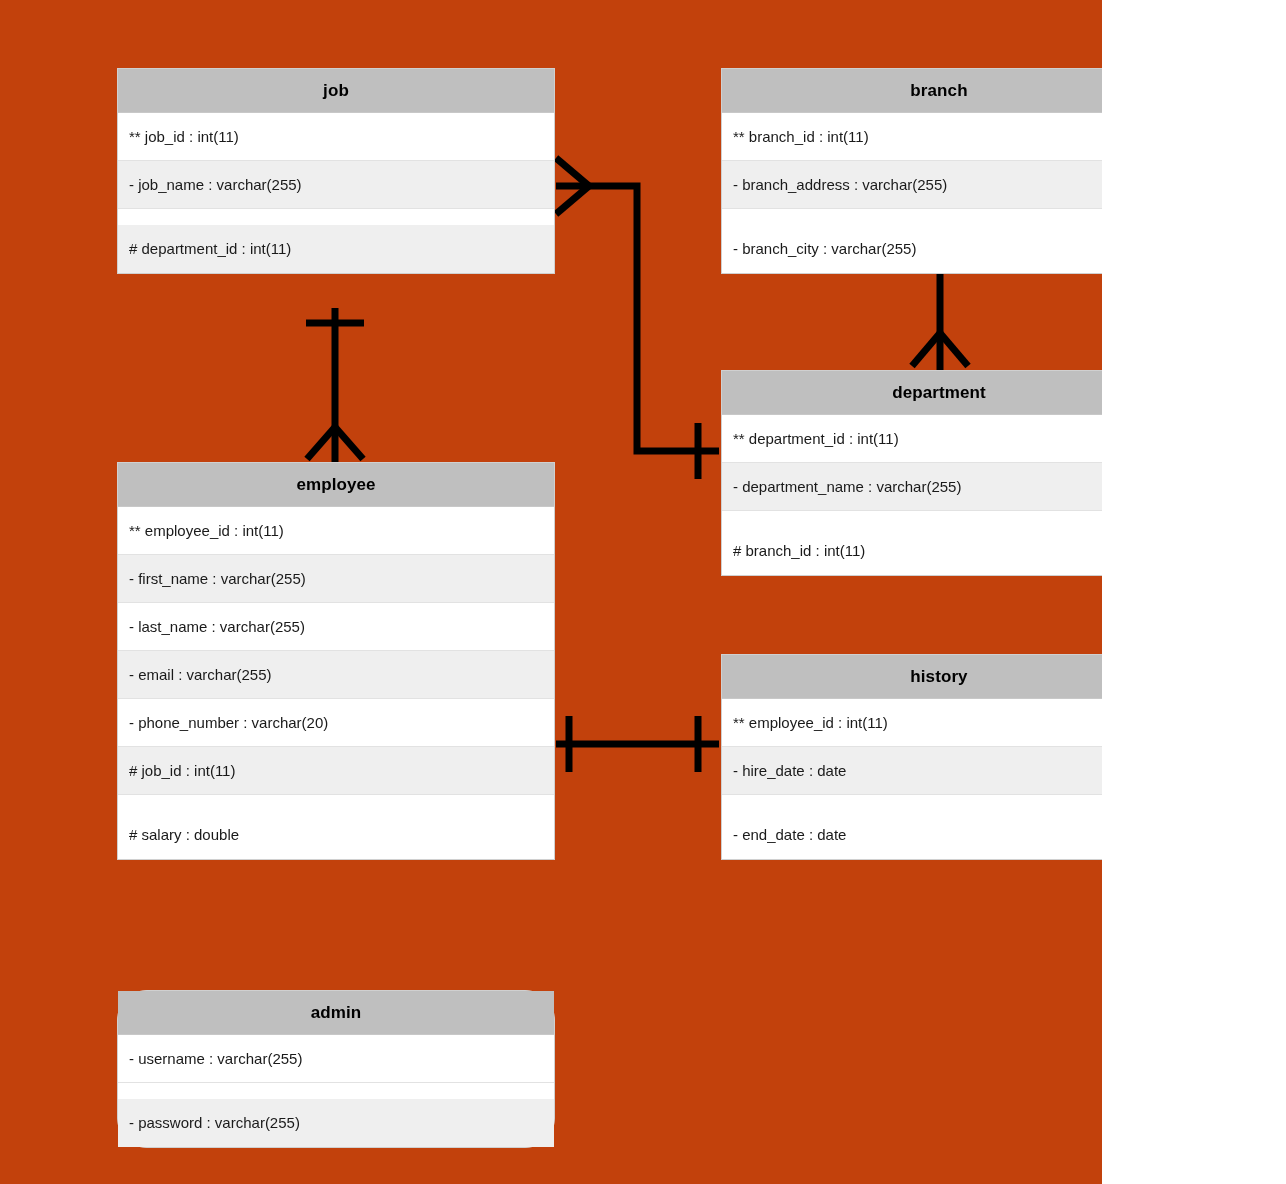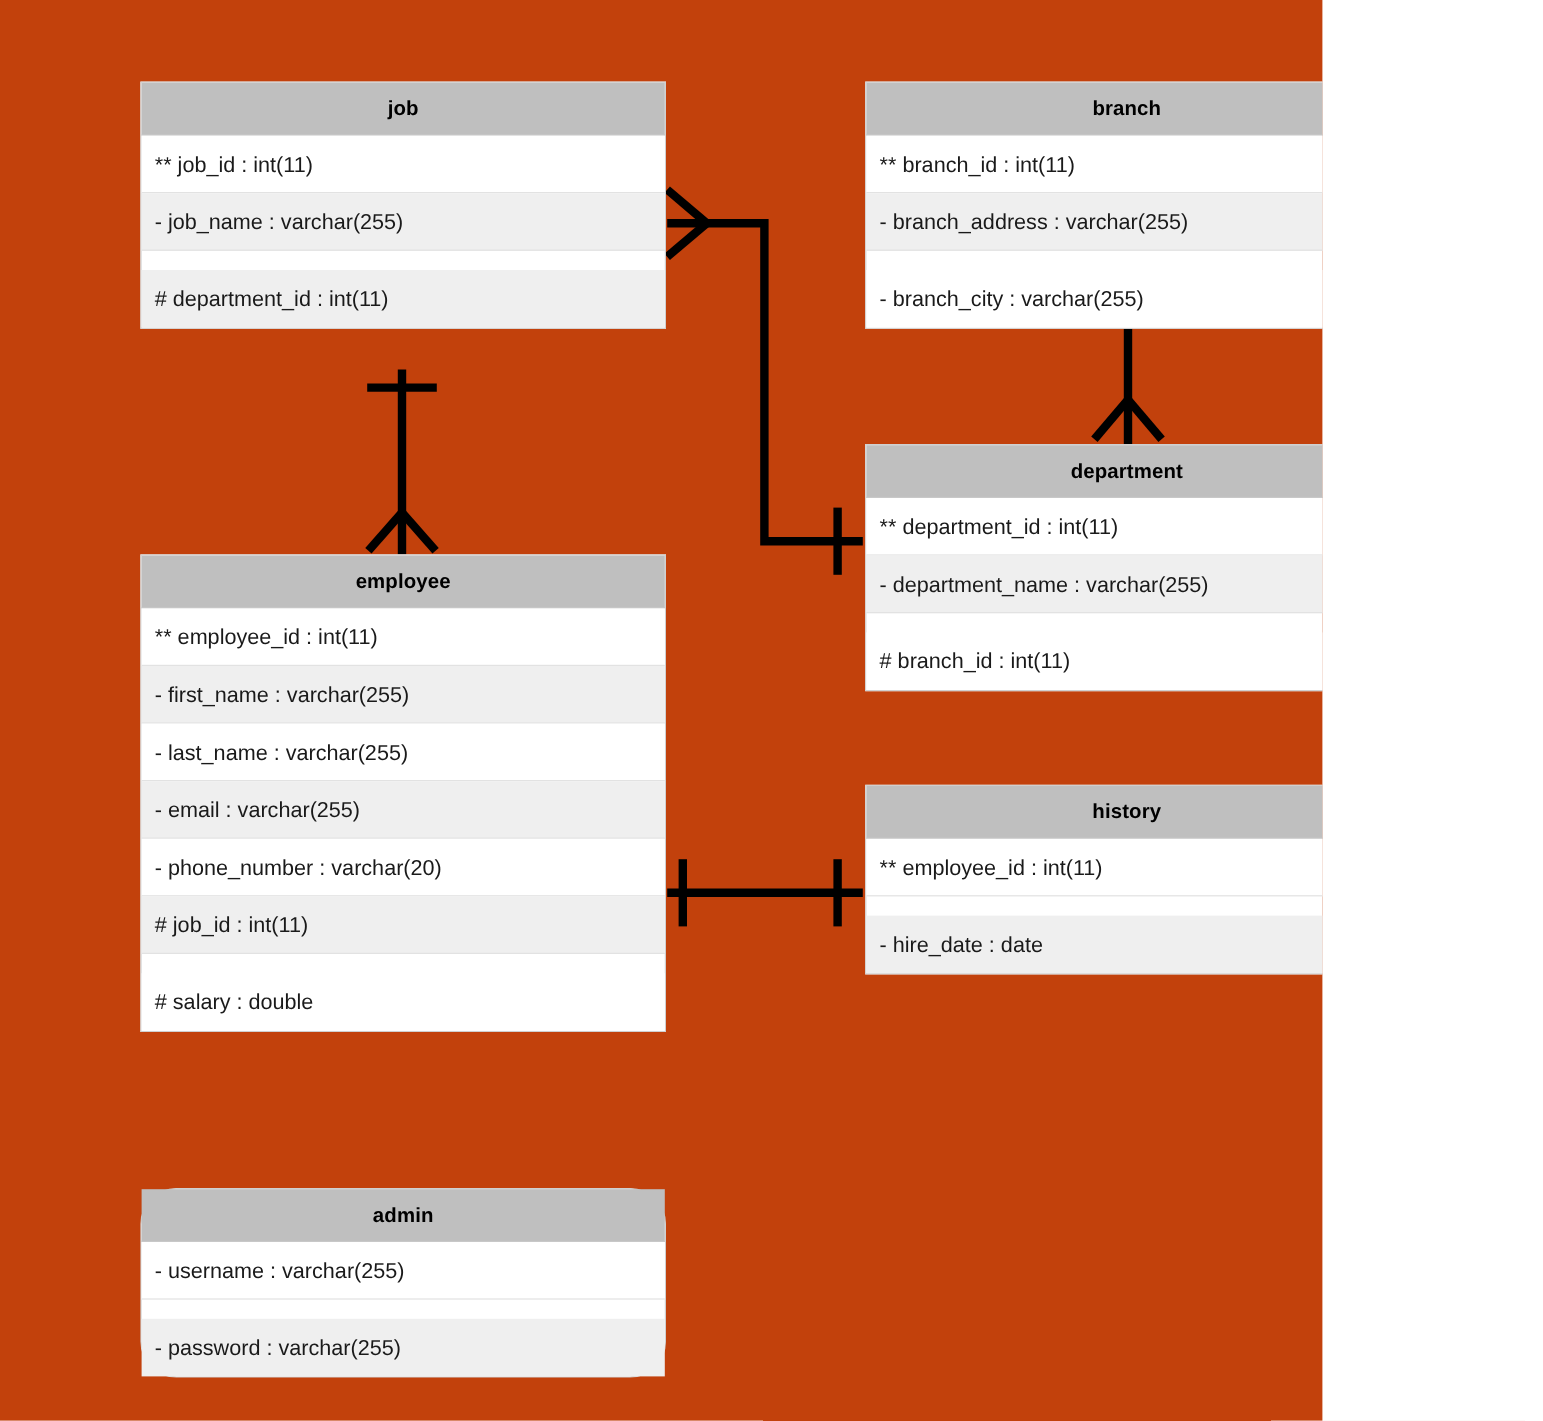--- a/index.html
+++ b/index.html
@@ -37,21 +37,21 @@
     text-align: center;
     box-sizing: border-box;
     border-bottom: 1px solid #c8c8c8;
     letter-spacing: 0.1px;
   }
   .attr-row {
     height: 48px;
     line-height: 48px;
     box-sizing: border-box;
     padding-left: 11px;
-    font-size: 18px;
+    font-size: 15px;
     color: #1a1a1a;
     white-space: nowrap;
     overflow: hidden;
     border-bottom: 1px solid #e2e2e2;
     background: #ffffff;
   }
   .attr-row:last-child { border-bottom: none; margin-top: 16px; }
   .attr-row.alt { background: #efefef; }
 
   
@@ -138,20 +138,21 @@
         <div class="attr-row">- last_name : varchar(255)</div>
         <div class="attr-row alt">- email : varchar(255)</div>
         <div class="attr-row">- phone_number : varchar(20)</div>
         <div class="attr-row alt"># job_id : int(11)</div>
         <div class="attr-row"># salary : double</div>
       </div>
       <div class="entity" style="left: 721px; top: 654px; width: 436px;">
         <div class="entity-header">history</div>
         <div class="attr-row">** employee_id : int(11)</div>
         <div class="attr-row alt">- hire_date : date</div>
+        <div class="attr-row">- end_date : date</div>
       </div>
       <div class="entity" style="left: 117px; top: 990px; width: 438px; border-radius: 30px;">
         <div class="entity-header">admin</div>
         <div class="attr-row">- username : varchar(255)</div>
         <div class="attr-row alt">- password : varchar(255)</div>
       </div>
     </div>
 
 </div>
 

